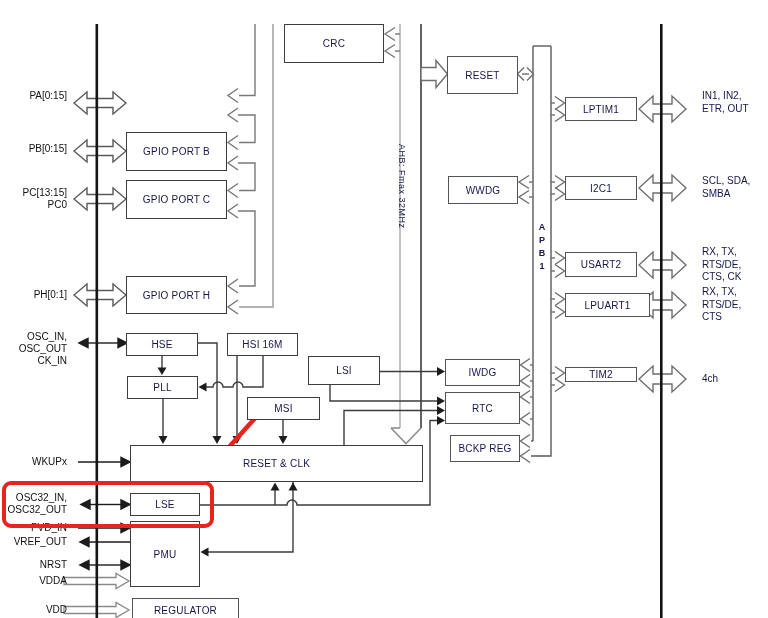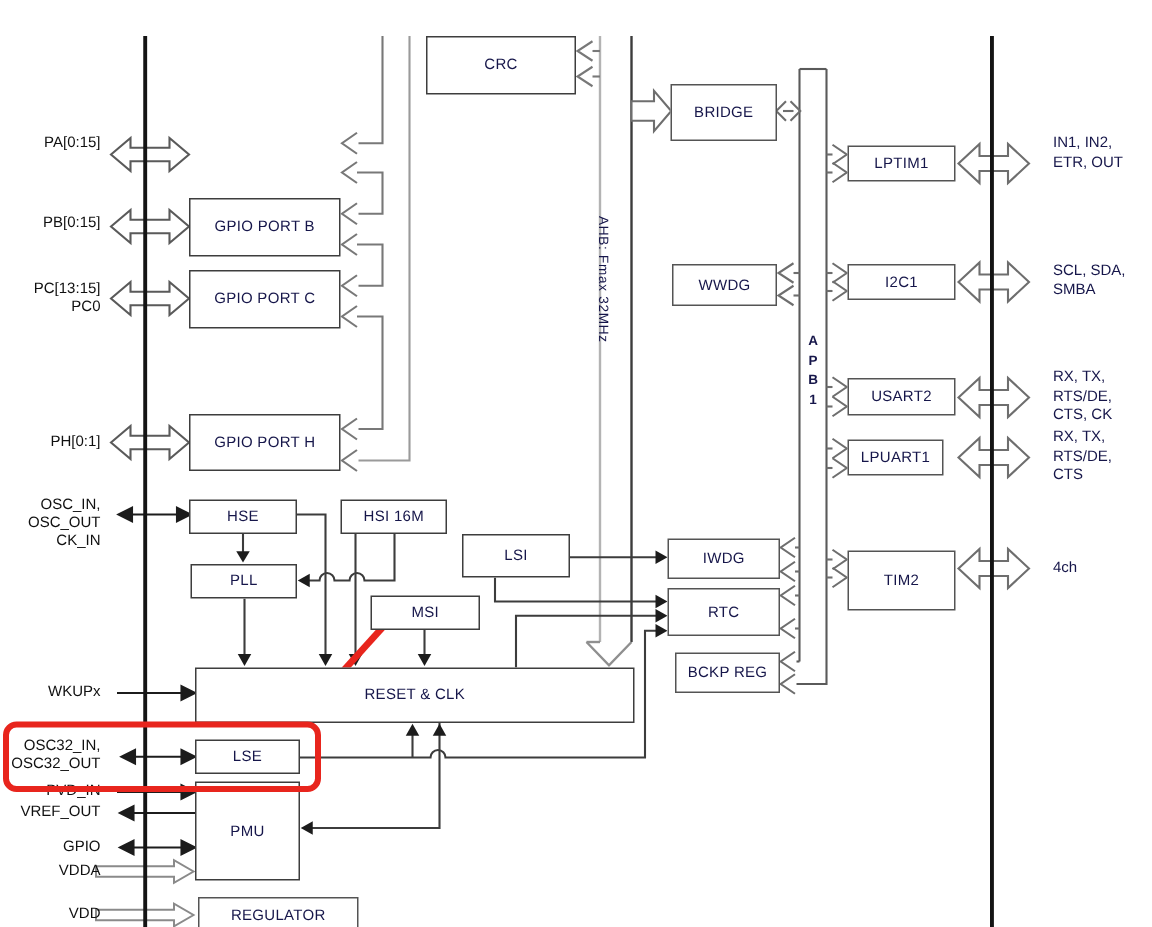--- a/index.html
+++ b/index.html
@@ -200,51 +200,51 @@
   <div class="box dark" style="left:126px;top:252px;width:101px;height:38px">GPIO PORT H</div>
   <div class="box dark" style="left:126px;top:309px;width:72px;height:23px">HSE</div>
   <div class="box dark" style="left:227px;top:309px;width:71px;height:23px">HSI 16M</div>
   <div class="box dark" style="left:308px;top:332px;width:72px;height:29px">LSI</div>
   <div class="box dark" style="left:127px;top:352px;width:71px;height:23px">PLL</div>
   <div class="box dark" style="left:247px;top:373px;width:73px;height:23px">MSI</div>
   <div class="box dark" style="left:130px;top:421px;width:293px;height:37px">RESET &amp; CLK</div>
   <div class="box dark" style="left:130px;top:469px;width:70px;height:23px">LSE</div>
   <div class="box dark" style="left:130px;top:497px;width:70px;height:66px">PMU</div>
   <div class="box" style="left:132px;top:574px;width:107px;height:24px">REGULATOR</div>
-  <div class="box" style="left:447px;top:32px;width:71px;height:38px">BRIDGE</div>
+  <div class="box" style="left:447px;top:32px;width:71px;height:38px">RESET</div>
   <div class="box" style="left:448px;top:152px;width:70px;height:28px">WWDG</div>
   <div class="box" style="left:445px;top:335px;width:75px;height:27px">IWDG</div>
   <div class="box" style="left:445px;top:368px;width:75px;height:32px">RTC</div>
   <div class="box" style="left:450px;top:411px;width:70px;height:27px">BCKP REG</div>
   <div class="box" style="left:565px;top:73px;width:72px;height:24px">LPTIM1</div>
   <div class="box" style="left:565px;top:152px;width:72px;height:24px">I2C1</div>
   <div class="box" style="left:565px;top:228px;width:72px;height:25px">USART2</div>
-  <div class="box" style="left:565px;top:269px;width:64px;height:24px">LPUART1</div>
-  <div class="box" style="left:565px;top:343px;width:72px;height:40px">TIM2</div>
+  <div class="box" style="left:565px;top:269px;width:85px;height:24px">LPUART1</div>
+  <div class="box" style="left:565px;top:343px;width:72px;height:15px">TIM2</div>
 
   <div class="buslabel" id="ahb-label">AHB: Fmax 32MHz</div>
   <div class="buslabel" id="apb1-label">A
 P
 B
 1</div>
 
   <div class="pin left" style="top:66px">PA[0:15]</div>
   <div class="pin left" style="top:119px">PB[0:15]</div>
   <div class="pin left" style="top:163px">PC[13:15]
 PC0</div>
   <div class="pin left" style="top:265px">PH[0:1]</div>
   <div class="pin left" style="top:307px">OSC_IN,
 OSC_OUT
 CK_IN</div>
   <div class="pin left" style="top:432px">WKUPx</div>
   <div class="pin left" style="top:468px">OSC32_IN,
 OSC32_OUT</div>
   <div class="pin left" style="top:498px">PVD_IN</div>
   <div class="pin left" style="top:512px">VREF_OUT</div>
-  <div class="pin left" style="top:535px">GPIO</div>
+  <div class="pin left" style="top:535px">NRST</div>
   <div class="pin left" style="top:551px">VDDA</div>
   <div class="pin left" style="top:580px">VDD</div>
 
   <div class="pin right" style="top:66px">IN1, IN2,
 ETR, OUT</div>
   <div class="pin right" style="top:151px">SCL, SDA,
 SMBA</div>
   <div class="pin right" style="top:222px">RX, TX,
 RTS/DE,
 CTS, CK</div>

